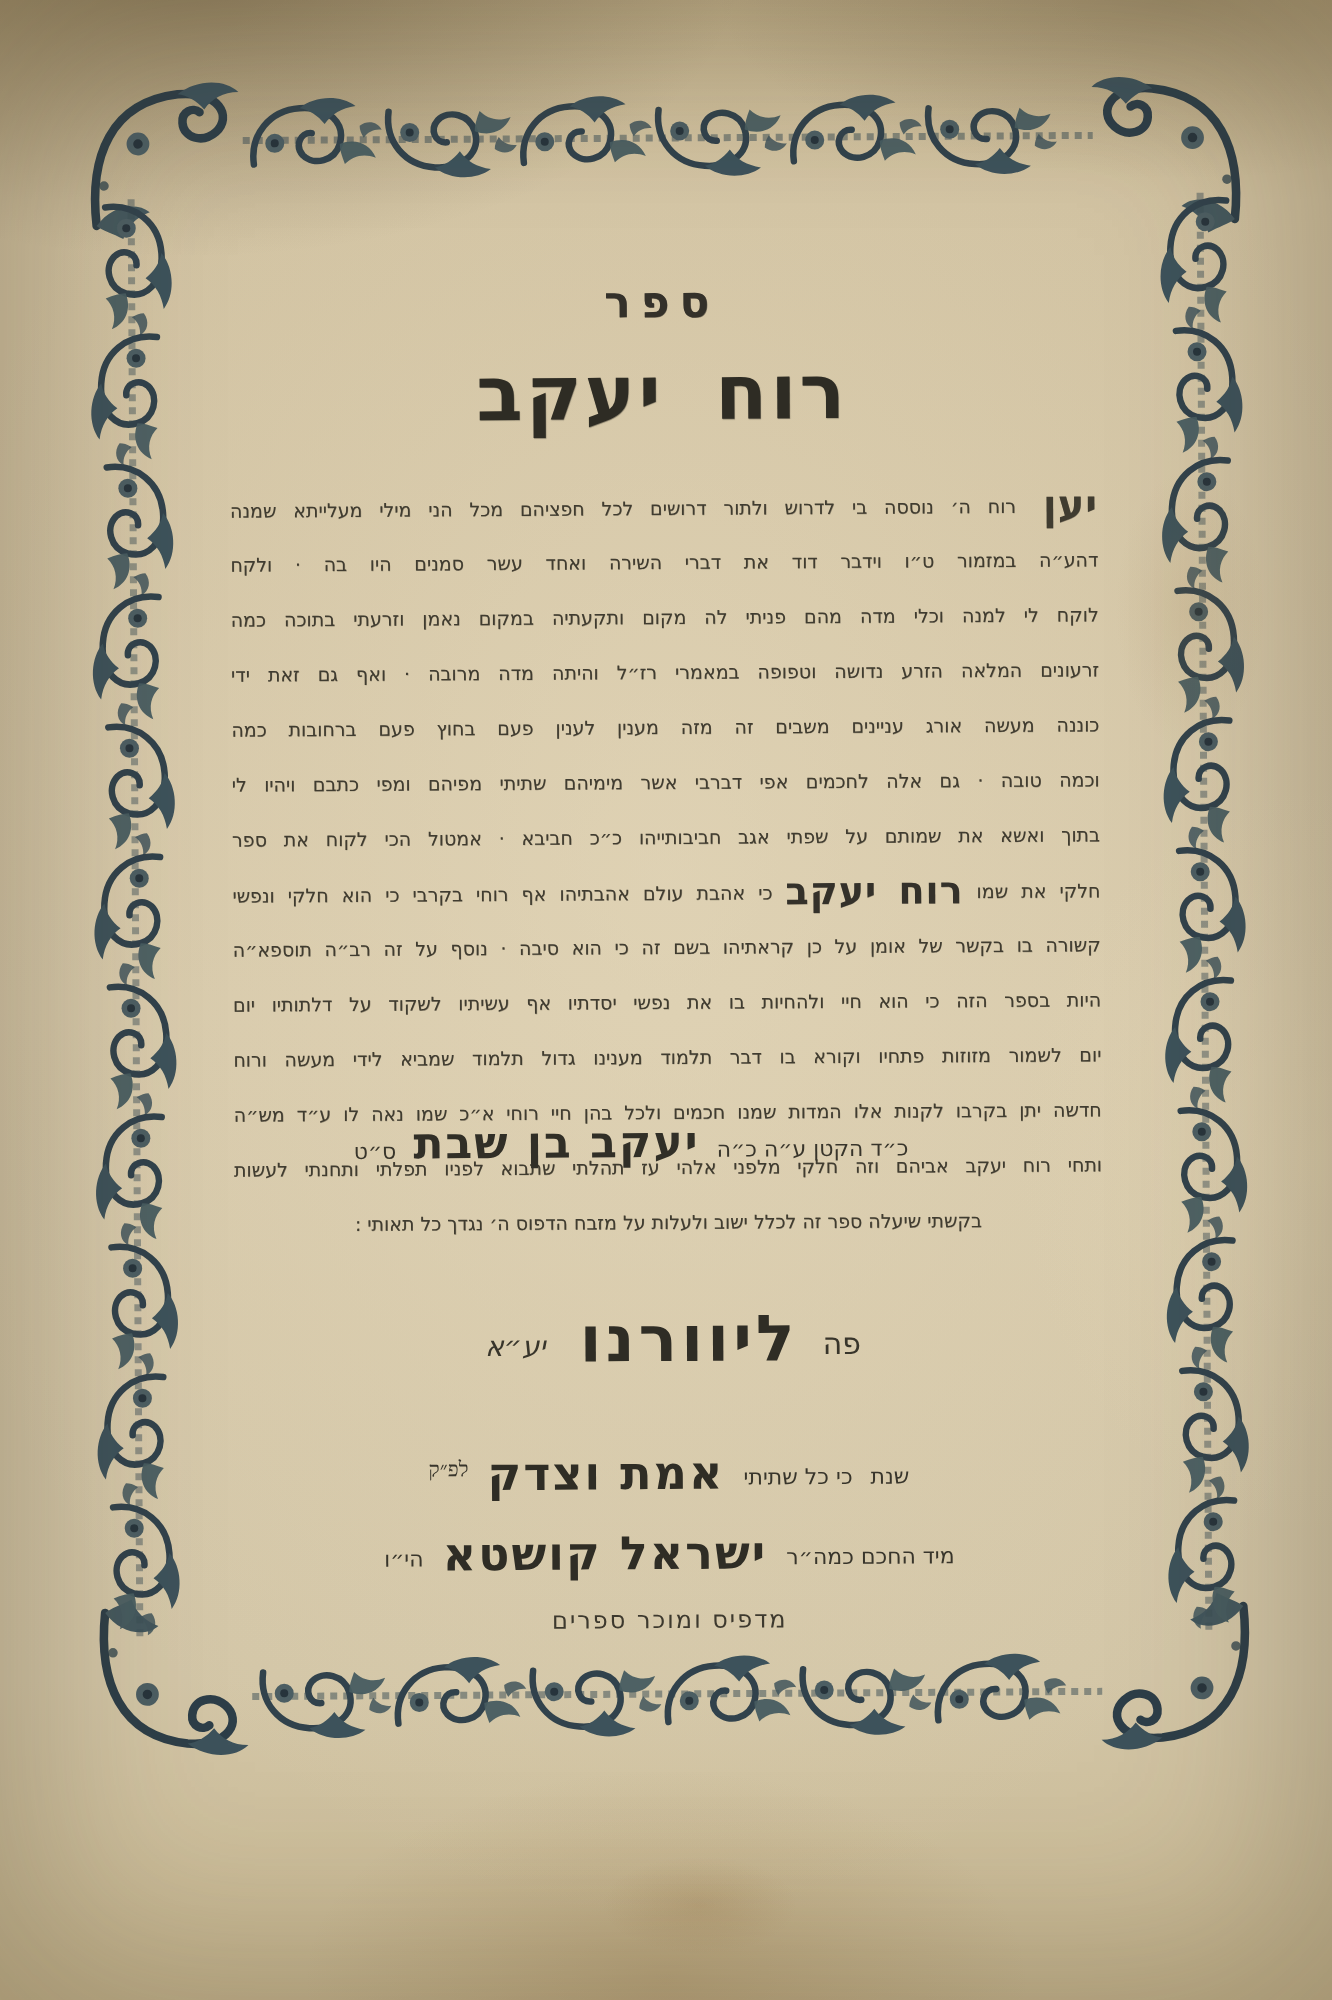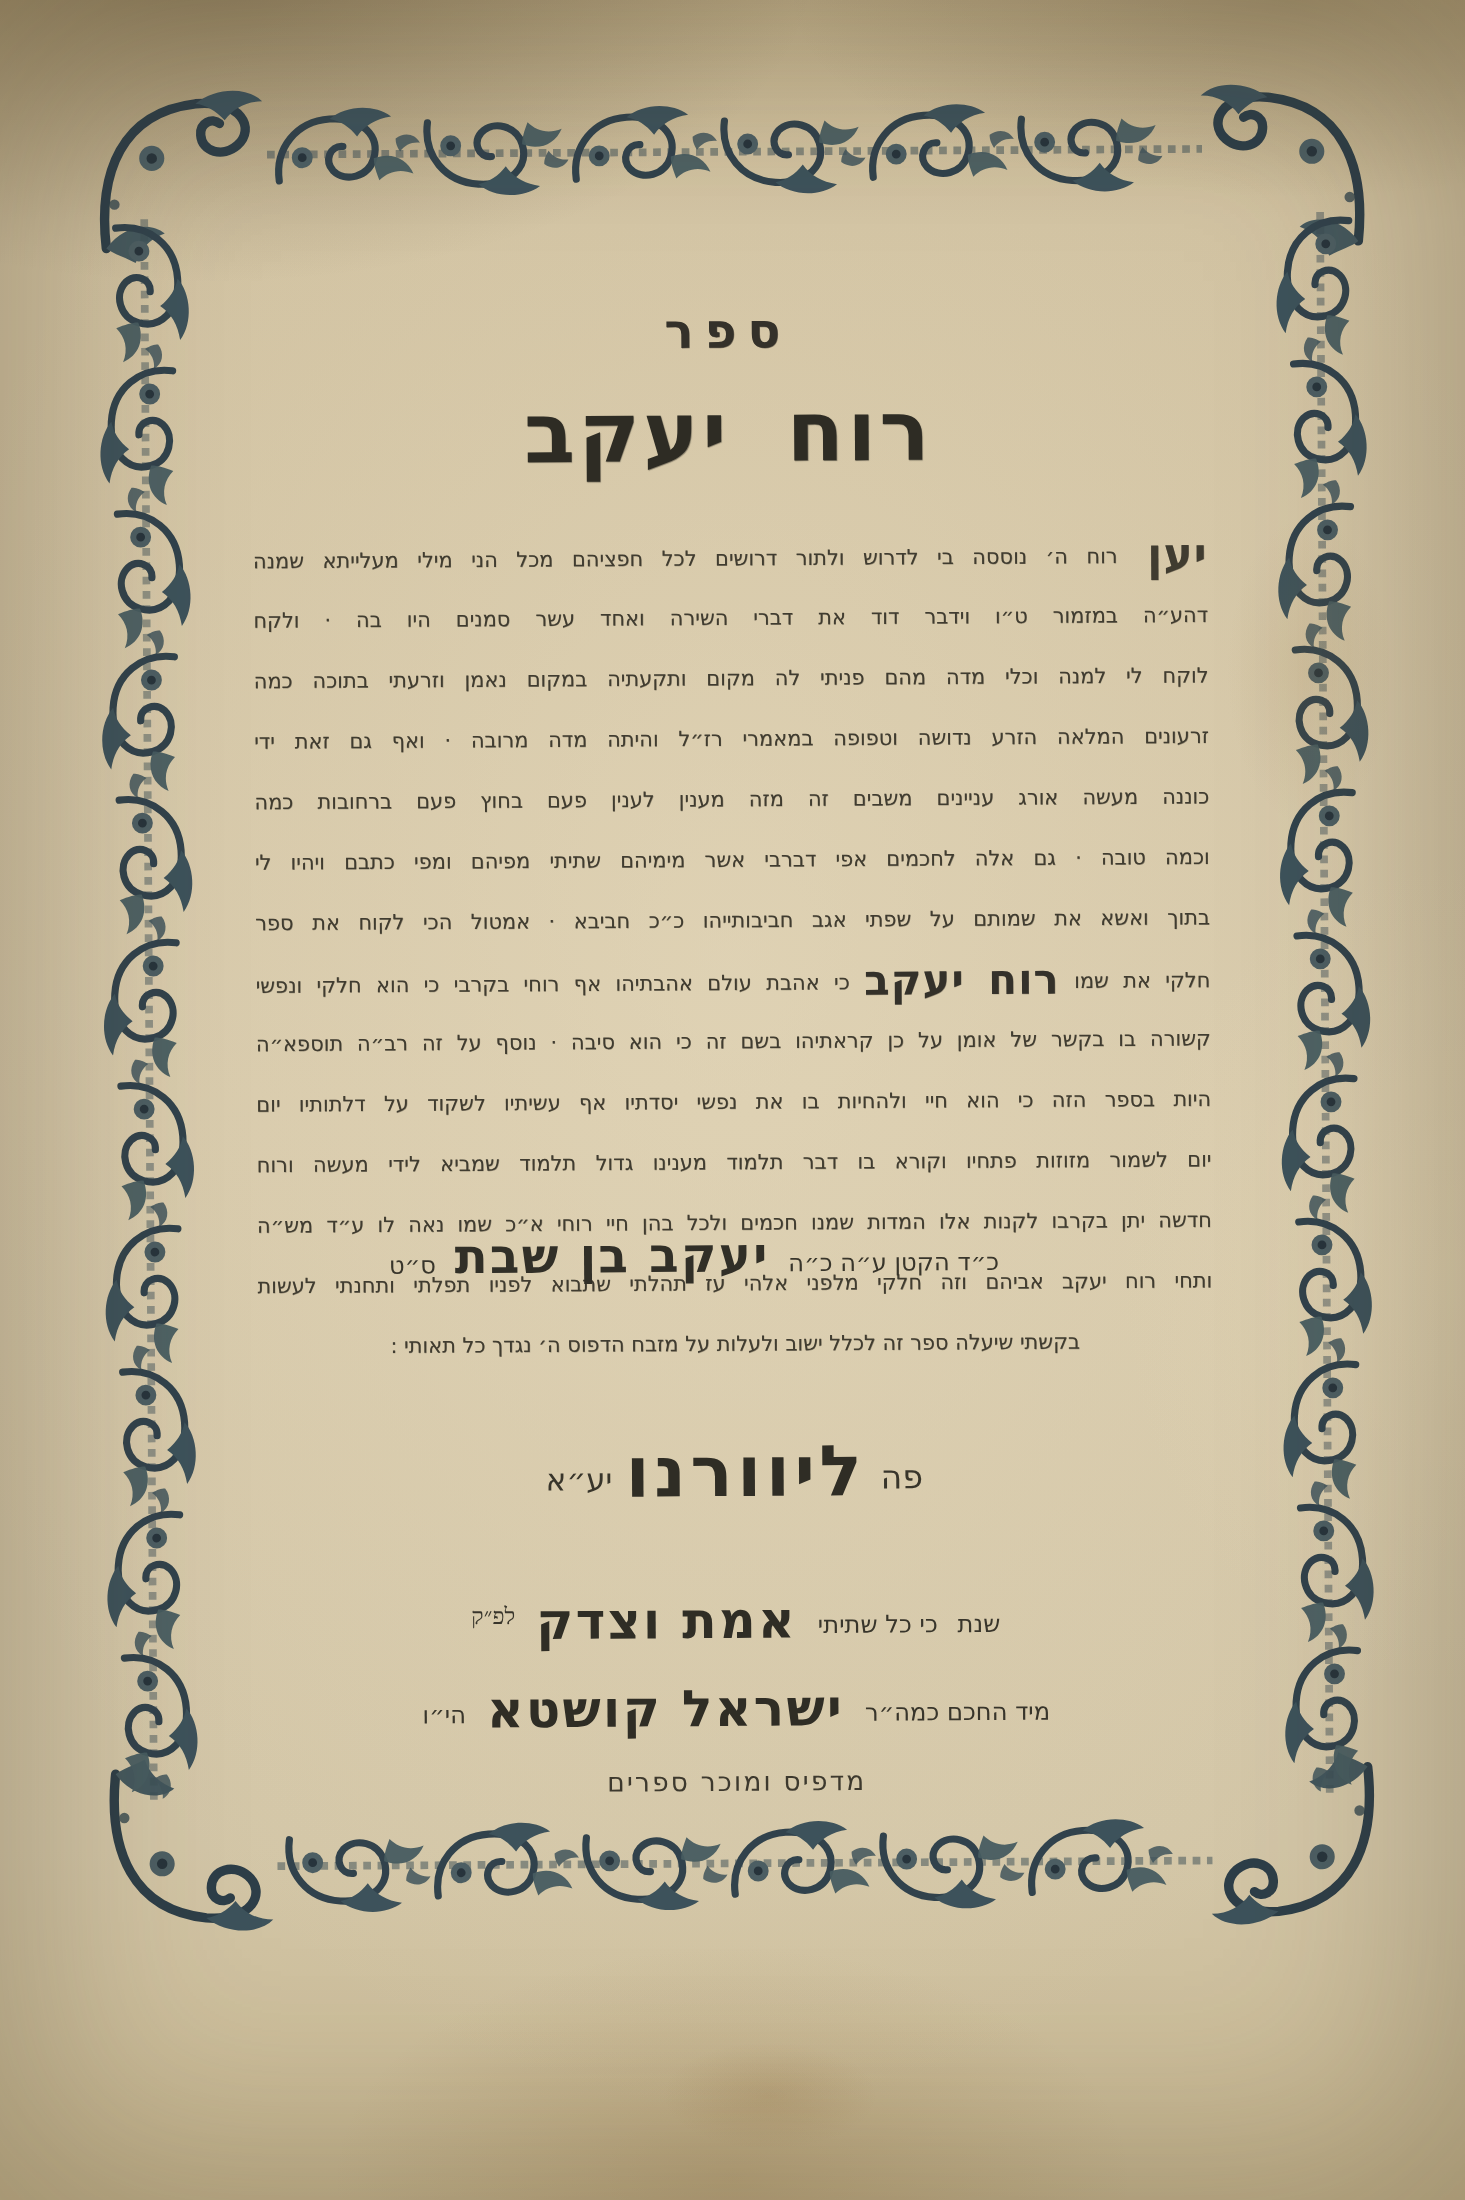--- a/index.html
+++ b/index.html
@@ -41,23 +41,23 @@
   .intro{position:absolute;left:233px;top:480px;width:868px;direction:rtl;color:#403c30;
     font-size:19px;text-shadow:0.3px 0.4px 0.4px rgba(60,54,42,0.45);}
   .iline{height:55px;line-height:55px;overflow:hidden;text-align:justify;text-align-last:justify;}
   .iline.center{text-align:center;text-align-last:center;}
   .lead{font-size:40px;font-weight:bold;vertical-align:-6px;letter-spacing:1px;margin-left:10px;}
   .inline-title{font-size:38px;font-weight:bold;vertical-align:-5px;letter-spacing:1px;color:#34312a;}
   .signature{top:1116px;left:-36px;}
   .small{font-size:22px;margin:0 9px;}
   .sig-name{font-size:44px;font-weight:bold;letter-spacing:2px;margin:0 8px;color:#312f27;}
   .place-line{top:1302px;}
-  .place-pre{font-size:30px;margin:0 3px;vertical-align:6px;}
+  .place-pre{font-size:30px;margin:0 14px;vertical-align:6px;}
   .place-name{font-size:64px;font-weight:bold;letter-spacing:4px;margin:0 10px;color:#2f2d25;}
-  .place-suf{font-size:28px;margin:0 2px;vertical-align:6px;}
+  .place-suf{font-size:28px;margin:0 24px;vertical-align:6px;font-style:italic;}
   .year-line{top:1446px;}
   .chronogram{font-size:46px;font-weight:bold;letter-spacing:2px;margin:0 10px;vertical-align:-4px;color:#2f2d25;}
   .sup{vertical-align:10px;font-size:21px;font-family:Liberation Serif, serif;}
   .printer-line{top:1526px;}
   .printer-name{font-size:46px;font-weight:bold;letter-spacing:2px;margin:0 10px;vertical-align:-4px;color:#2f2d25;}
   .role-line{top:1606px;font-size:24px;letter-spacing:2px;color:#3d392e;}
 </style>
 </head>
 <body>
 

